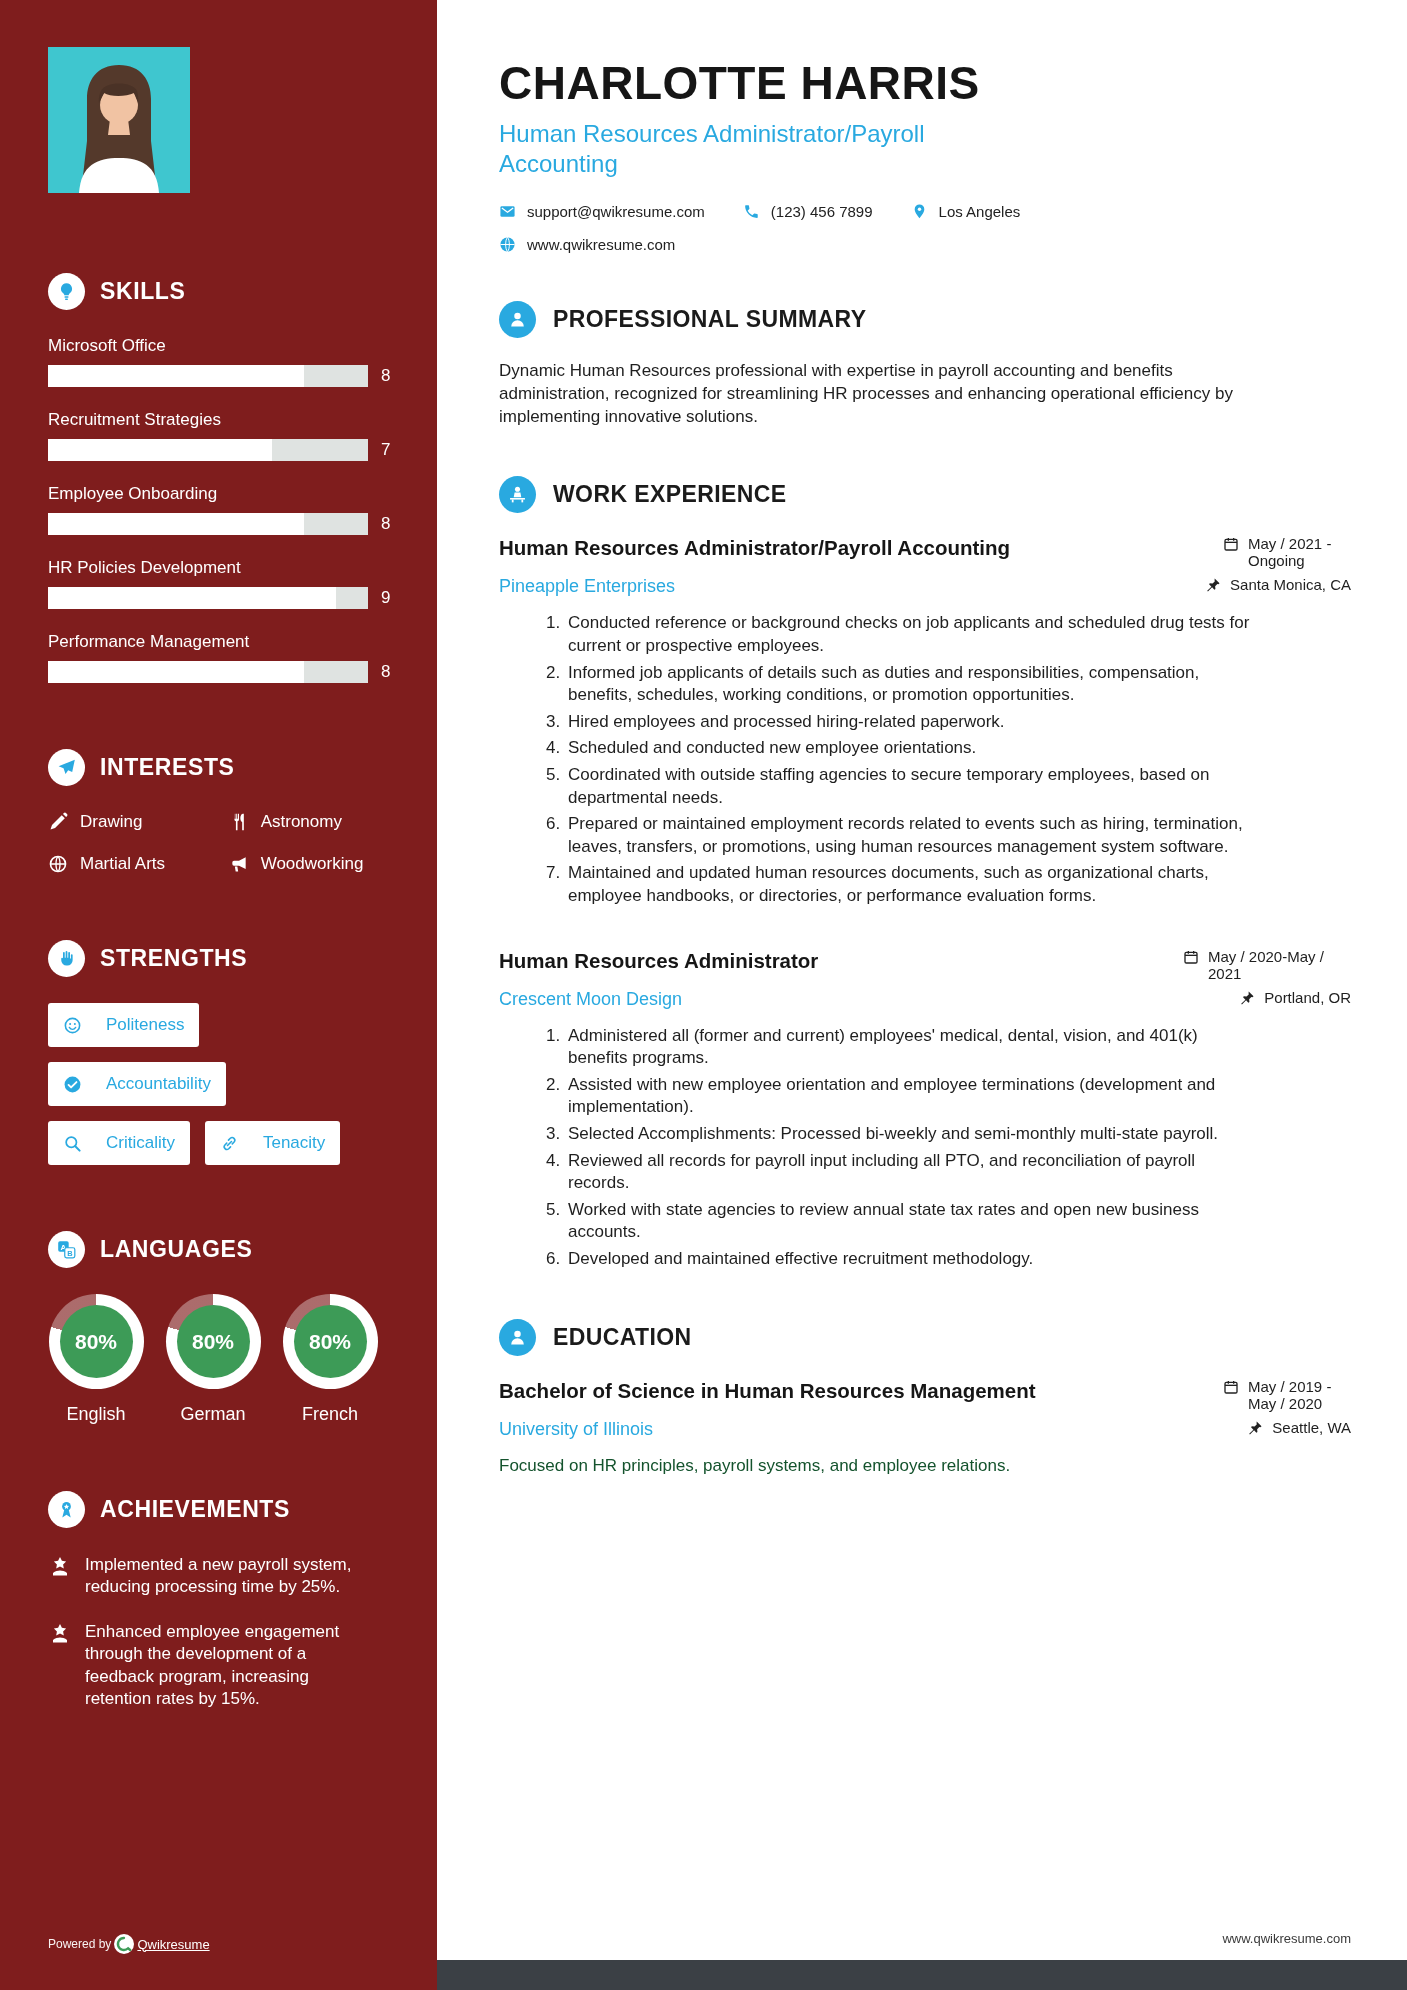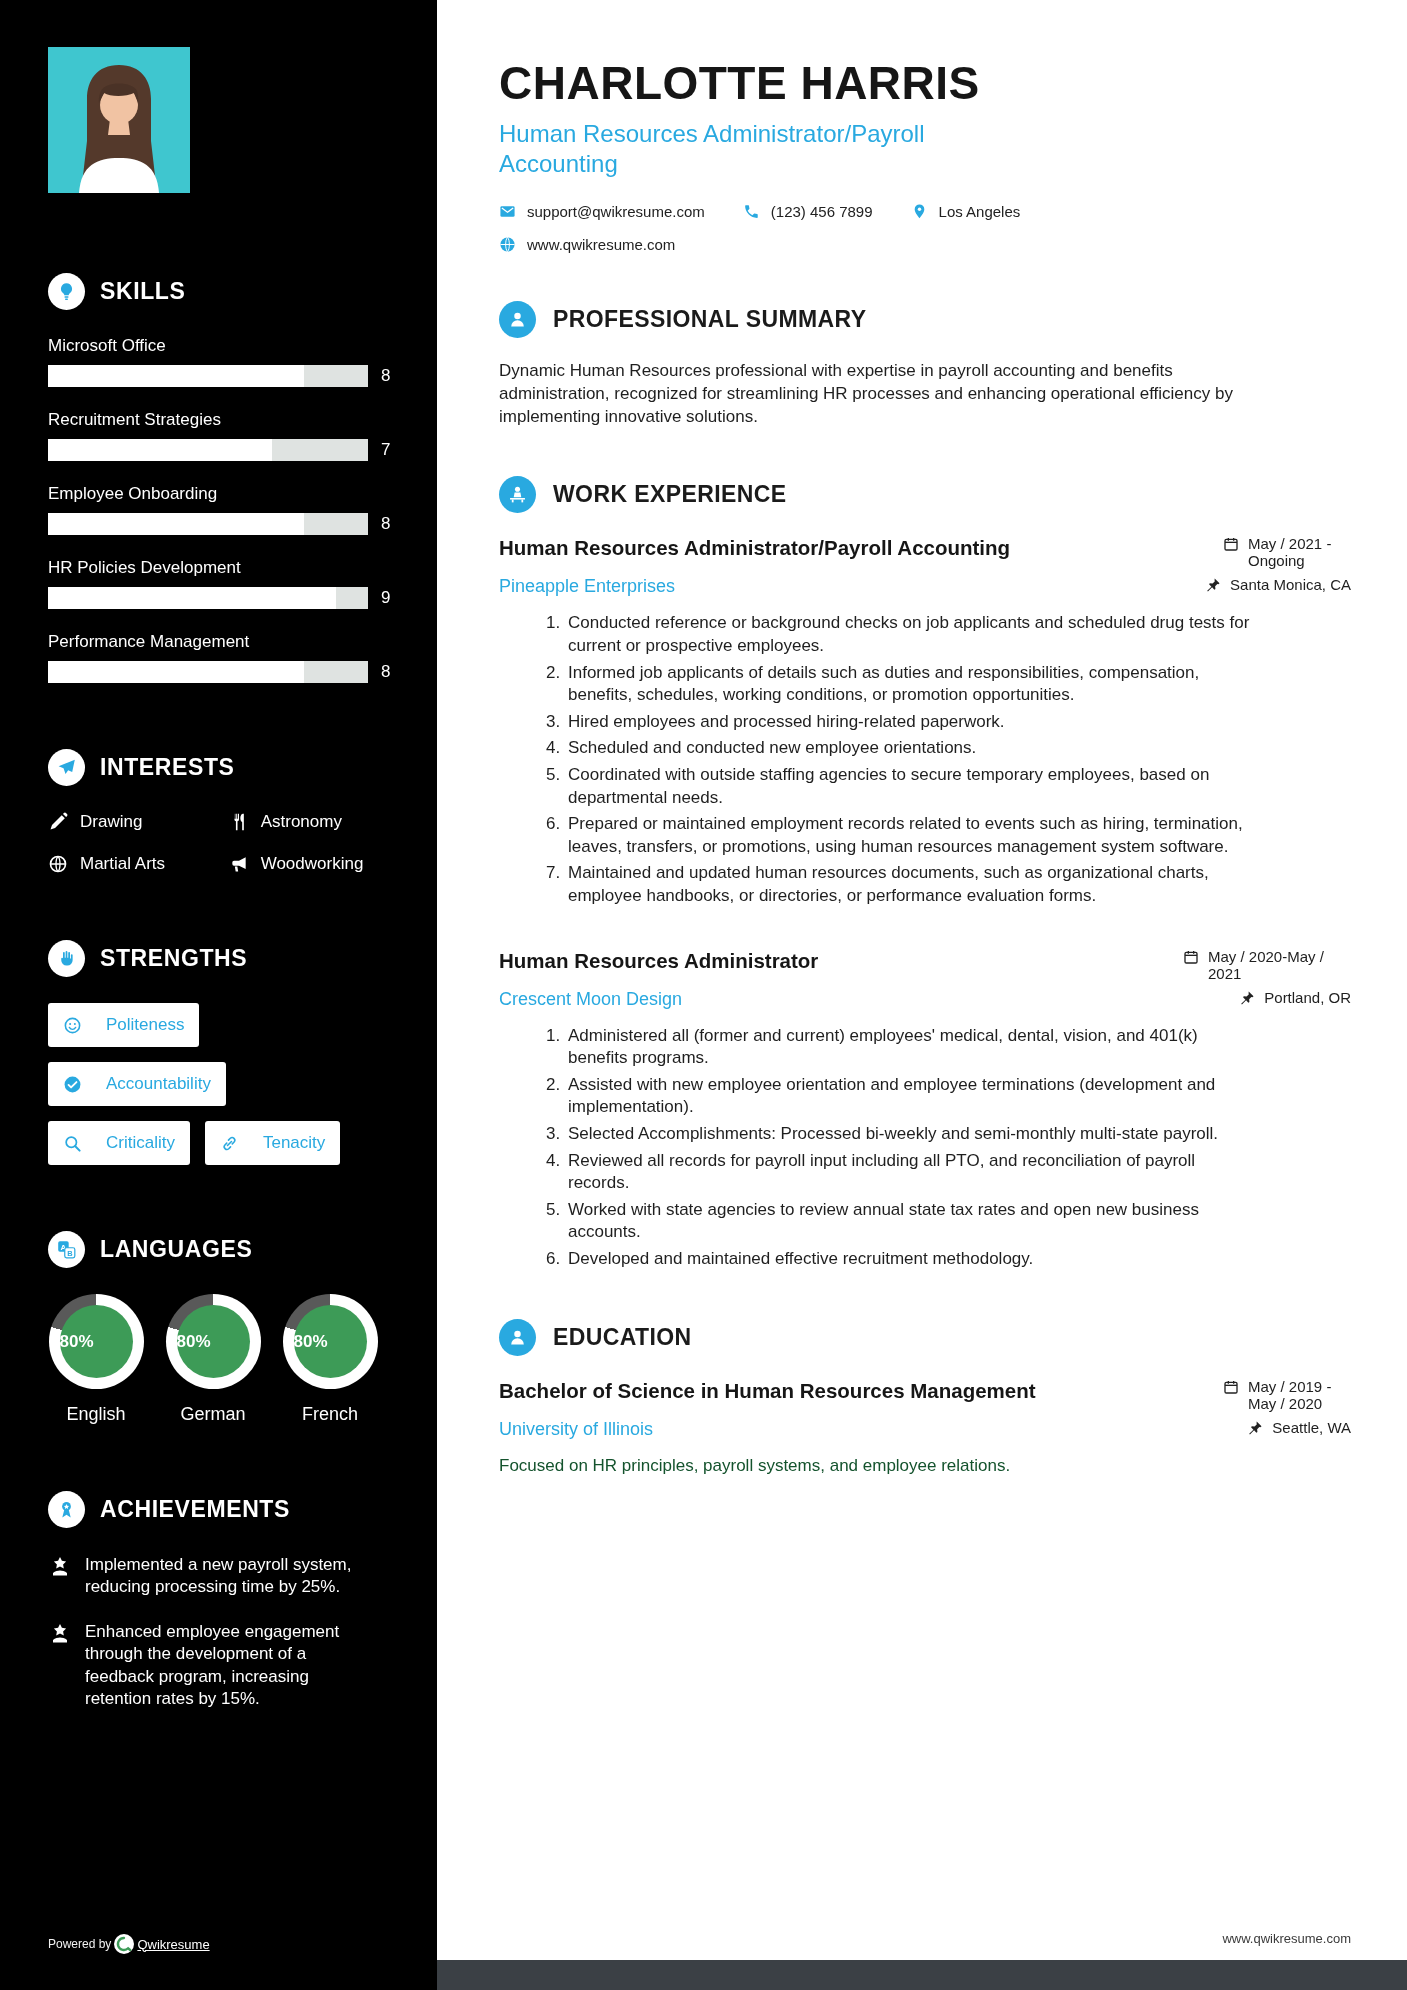--- a/index.html
+++ b/index.html
@@ -1,21 +1,21 @@
 <!DOCTYPE html>
 <html><head>
 <meta charset="utf-8">
 <style>
   * { margin:0; padding:0; box-sizing:border-box; }
   html,body { width:1407px; }
   body { font-family:"Liberation Sans", sans-serif; background:#ffffff; }
   .page { position:relative; width:1407px; height:1990px; display:flex; overflow:hidden; background:#fff; }
 
   
-  .sidebar { position:relative; flex:0 0 437px; width:437px; background:#000000; color:#fff; padding:47px 42px 0 48px; }
+  .sidebar { position:relative; flex:0 0 437px; width:437px; background:#7f1d1d; color:#fff; padding:47px 42px 0 48px; }
   .photo { width:142px; height:146px; overflow:hidden; background:#3fc6cf; }
   .photo svg { display:block; }
 
   .side-sec { margin-top:66px; }
   .side-sec.first { margin-top:80px; }
   .side-head { display:flex; align-items:center; gap:15px; margin-bottom:26px; }
   .side-head h2 { font-size:23px; font-weight:700; letter-spacing:.6px; }
   .side-icon { width:37px; height:37px; flex:0 0 37px; background:#fff; border-radius:50%; display:flex; align-items:center; justify-content:center; }
   .side-icon svg { width:21px; height:21px; }
 
@@ -30,21 +30,21 @@
   .interest { display:flex; align-items:center; gap:12px; font-size:17px; }
   .interest svg { width:20px; height:20px; flex:0 0 20px; }
 
   .strengths-grid { display:flex; flex-wrap:wrap; gap:15px; max-width:330px; }
   .strength { background:#fff; color:#29a9e0; display:inline-flex; align-items:center; gap:24px; padding:12px 15px; border-radius:3px; font-size:17px; }
   .strength svg { width:19px; height:19px; }
 
   .langs { display:flex; gap:21px; margin-top:4px; }
   .lang { display:flex; flex-direction:column; align-items:center; width:96px; }
   .donut { width:95px; height:95px; border-radius:50%; position:relative; }
-  .donut-inner { position:absolute; inset:11px; border-radius:50%; background:#3d9b57; display:flex; align-items:center; font-size:17px; font-weight:700; }
+  .donut-inner { position:absolute; inset:11px; border-radius:50%; background:#3d9b57; display:flex; align-items:center; justify-content:center; font-size:21px; font-weight:700; }
   .lang-label { margin-top:15px; font-size:18px; }
 
   .ach { display:flex; gap:13px; margin-bottom:22px; max-width:330px; }
   .ach svg { width:24px; height:24px; flex:0 0 24px; margin-top:1px; }
   .ach p { font-size:17px; line-height:1.32; }
 
   .side-footer { position:absolute; left:48px; bottom:34px; display:flex; align-items:center; gap:1px; }
   .powered { font-size:12px; color:rgba(255,255,255,.95); }
   .brand-logo svg { width:24px; height:24px; display:block; }
   .brand { font-size:13px; color:#fff; text-decoration:underline; cursor:pointer; }

